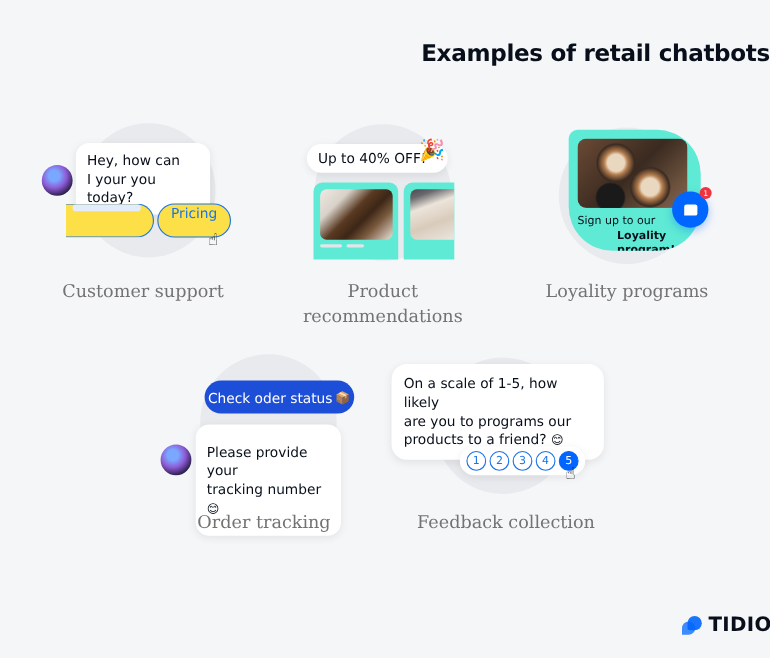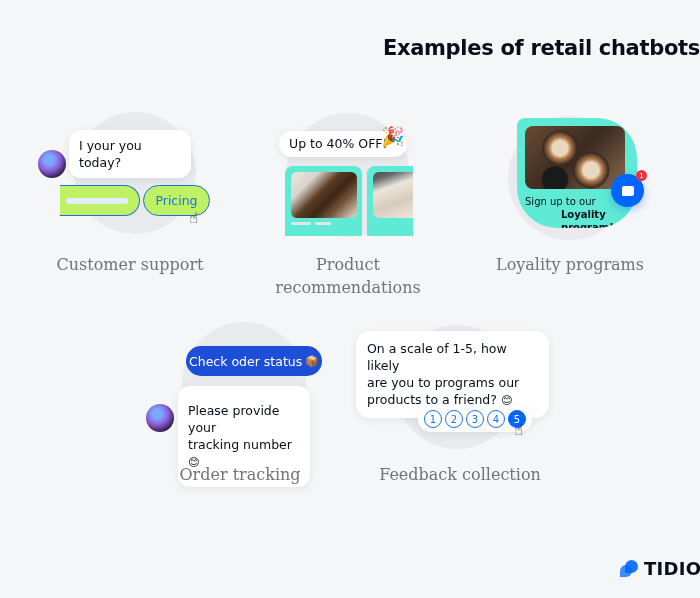--- a/index.html
+++ b/index.html
@@ -23,22 +23,22 @@
     position: absolute; background: #fff; border-radius: 12px;
     box-shadow: 0 2px 8px rgba(0,0,0,0.08);
     font-size: 12.5px; line-height: 17px; color: #080f1a; padding: 6px 12px;
   }
   .avatar {
     position: absolute; width: 28px; height: 28px; border-radius: 50%;
     background: radial-gradient(circle at 40% 35%, #7aa7ff 0 20%, #8e5bd6 45%, #2b1f4a 75%);
   }
   .pill-outline {
     position: absolute; border: 1.5px solid #1a73e8; border-radius: 16px;
-    background: #bef264; color: #1a73e8; font-size: 12.5px;
-    display: flex; align-items: center; justify-content: center;
+    background: #fde047; color: #1a73e8; font-size: 12.5px;
+    display: flex; justify-content: center;
   }
   .cursor { position: absolute; font-size: 15px; color: #111; }
   .emoji { font-size: 11px; }
   .card { position: absolute; background: #5eead4; overflow: hidden; }
   .rating-bar {
     position: absolute; background: #fff; border-radius: 16px;
     box-shadow: 0 2px 8px rgba(0,0,0,0.08); display: flex; gap: 3px; padding: 4px 6px;
   }
   .rate {
     width: 18px; height: 18px; border-radius: 50%; border: 1.3px solid #1a73e8;
@@ -53,20 +53,21 @@
 </style>
 </head>
 <body>
 
 <div class="title">Examples of retail chatbots</div>
 
 <div>
   <div class="circle" style="left:74px;top:112px;width:122px;height:122px;"></div>
   <div class="avatar" style="left:38px;top:150px;"></div>
   <div class="bubble" style="left:69px;top:130px;width:122px;padding:7px 10px;">
+    <div>Hey, how can</div>
     <div>I your you today?</div>
   </div>
   <div class="pill-outline" style="left:60px;top:185px;width:80px;height:31px;border-top-left-radius:0;border-bottom-left-radius:0;border-left:none;">
     <div style="width:62px;height:6px;border-radius:3px;background:#e3ecfb;margin-left:-6px;"></div>
   </div>
   <div class="pill-outline" style="left:143px;top:185px;width:67px;height:31px;">
     <span>Pricing</span>
   </div>
   <div class="cursor" style="left:189px;top:209px;">☝</div>
   <div class="label" style="left:40px;top:253px;width:180px;">Customer support</div>

